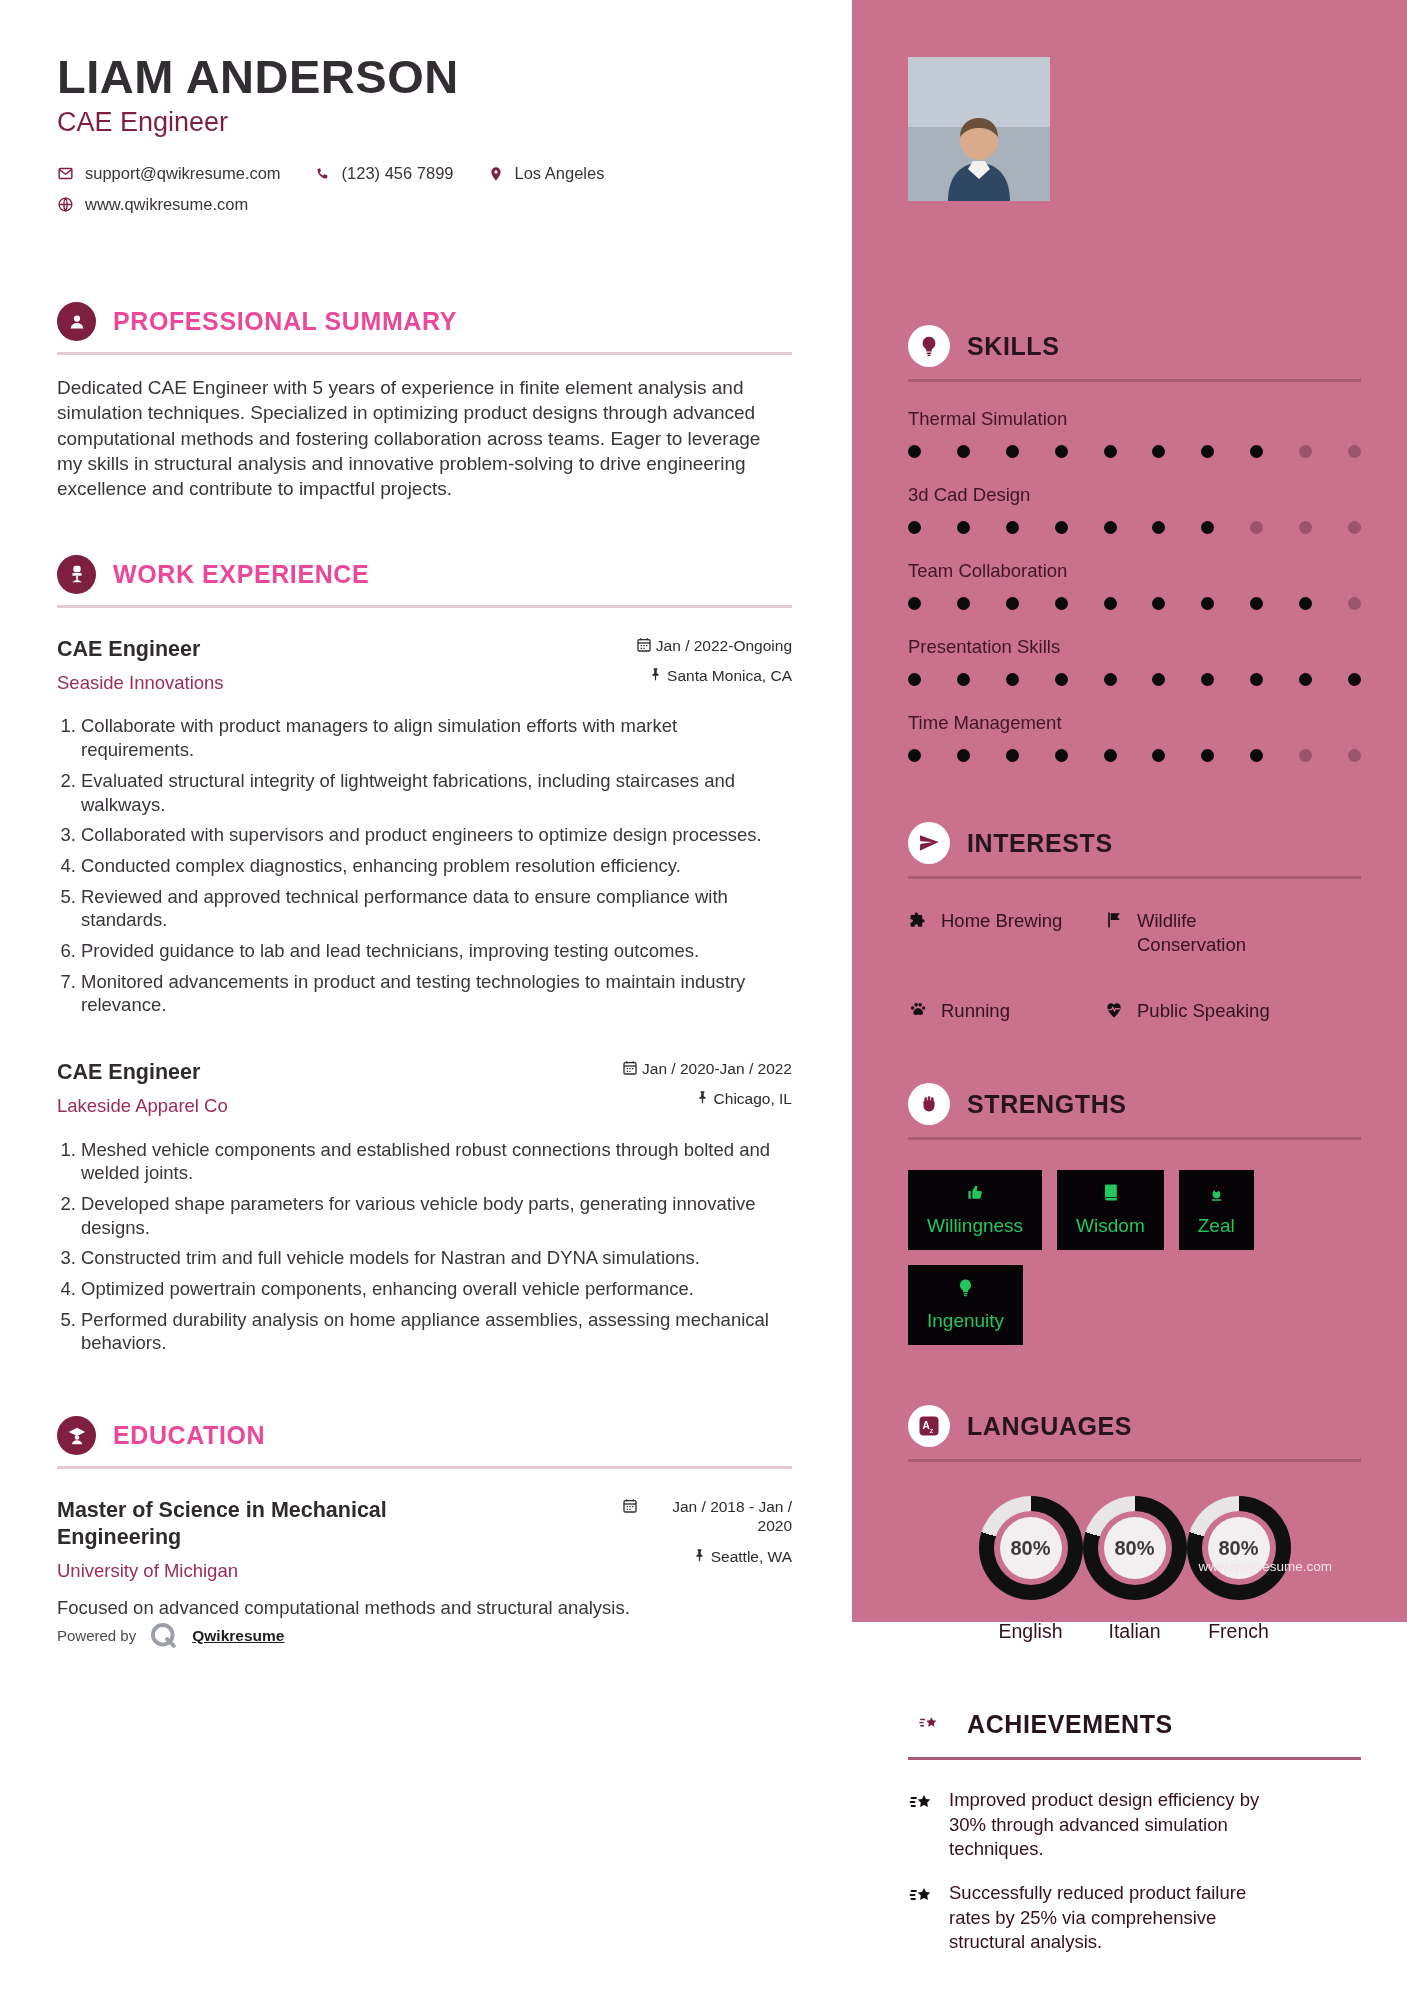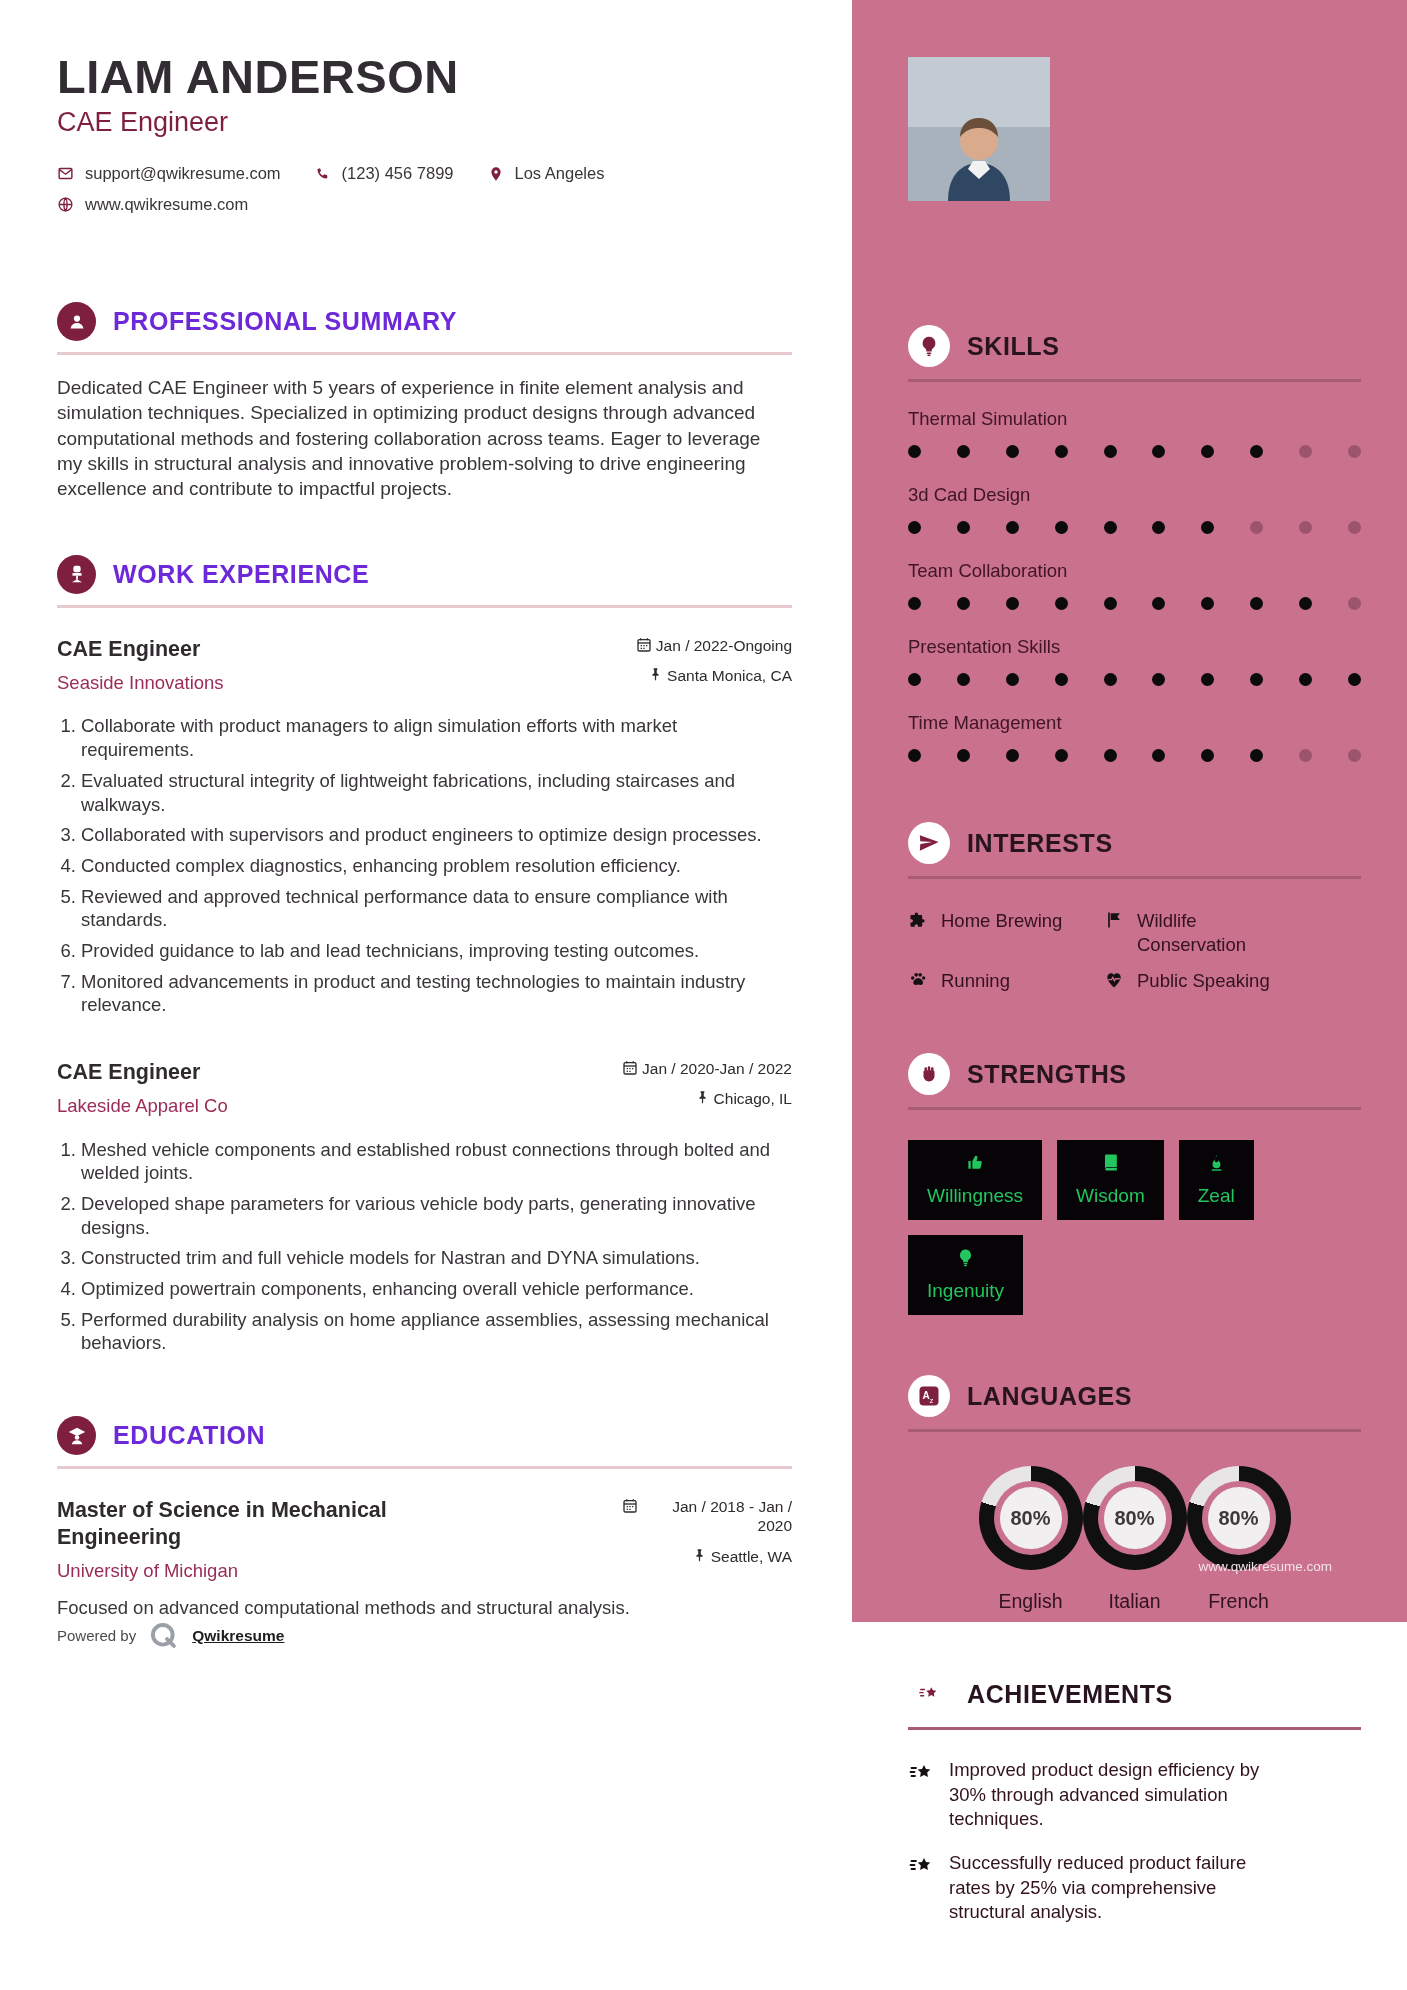--- a/index.html
+++ b/index.html
@@ -10,21 +10,21 @@
   .left{width:852px;box-sizing:border-box;padding:52px 60px 42px 57px;display:flex;flex-direction:column;background:#ffffff;}
   .name{font-size:47px;font-weight:bold;color:#322d32;letter-spacing:.5px;line-height:1.05;}
   .headline{font-size:27px;color:#7e1f3f;margin-top:6px;}
   .contact{margin-top:26px;display:flex;flex-wrap:wrap;gap:12px 34px;font-size:16.5px;color:#3a353a;}
   .contact-item{display:flex;align-items:center;gap:11px;}
   .contact-item .ic{color:#7e1f3f;display:flex;}
   .section{margin-top:54px;}
   .section.first{margin-top:88px;}
   .sec-head{display:flex;align-items:center;gap:17px;}
   .sec-icon{width:39px;height:39px;border-radius:50%;background:#7e1f3f;color:#ffffff;display:flex;align-items:center;justify-content:center;flex:0 0 auto;}
-  .sec-title{font-size:25px;font-weight:bold;color:#6d28d9;letter-spacing:.6px;}
+  .sec-title{font-size:25px;font-weight:bold;color:#ec4899;letter-spacing:.6px;}
   .sec-rule{height:3px;background:#e7c9d0;margin-top:11px;}
   .summary-text{margin-top:20px;font-size:19px;line-height:1.32;max-width:720px;}
   .job{margin-top:28px;}
   .job.second{margin-top:42px;}
   .job-head{display:flex;justify-content:space-between;align-items:flex-start;}
   .job-title{font-size:21.5px;font-weight:bold;color:#2e2a2e;max-width:420px;line-height:1.25;}
   .job-company{font-size:18.5px;color:#9a2c56;margin-top:9px;}
   .job-meta{text-align:right;font-size:15.5px;color:#2e2a2e;flex:0 0 auto;max-width:230px;}
   .meta-line{display:flex;justify-content:flex-end;align-items:flex-start;gap:4px;margin-bottom:11px;line-height:1.25;}
   .meta-line .ic{color:#2e2a2e;display:flex;margin-top:1px;}
@@ -43,21 +43,21 @@
   .rsection.skills{margin-top:124px;}
   .rsec-head{display:flex;align-items:center;gap:17px;}
   .rsec-icon{width:42px;height:42px;border-radius:50%;background:#ffffff;color:#7e1f3f;display:flex;align-items:center;justify-content:center;flex:0 0 auto;}
   .rsec-title{font-size:25px;font-weight:bold;color:#27141f;letter-spacing:.6px;}
   .rsec-rule{height:3px;background:#a85c74;margin-top:12px;}
   .skill{margin-top:26px;}
   .skill-label{font-size:18.5px;color:#3f1527;}
   .dots{display:flex;justify-content:space-between;margin-top:15px;}
   .dot{width:13px;height:13px;border-radius:50%;background:rgba(40,10,24,.28);}
   .dot.on{background:#0c0b0c;}
-  .interests-grid{display:grid;grid-template-columns:196px 1fr;row-gap:12px;margin-top:30px;}
+  .interests-grid{display:grid;grid-template-columns:196px 1fr;row-gap:42px;margin-top:30px;}
   .interest{display:flex;gap:13px;align-items:flex-start;font-size:18.5px;color:#33121f;line-height:1.3;}
   .interest .ic{color:#141013;display:flex;margin-top:1px;}
   .interest-label{max-width:134px;}
   .pills{display:flex;flex-wrap:wrap;gap:15px;margin-top:30px;}
   .pill{background:#070408;color:#22c55e;font-size:19px;display:flex;align-items:center;gap:13px;padding:13px 19px;flex-direction:column;}
   .pill .ic{display:flex;}
   .langs{display:flex;justify-content:center;margin-top:34px;}
   .lang{display:flex;flex-direction:column;align-items:center;width:104px;}
   .donut{position:relative;width:104px;height:104px;border-radius:50%;}
   .donut-gap{position:absolute;inset:15px;border-radius:50%;background:#c9718d;}

